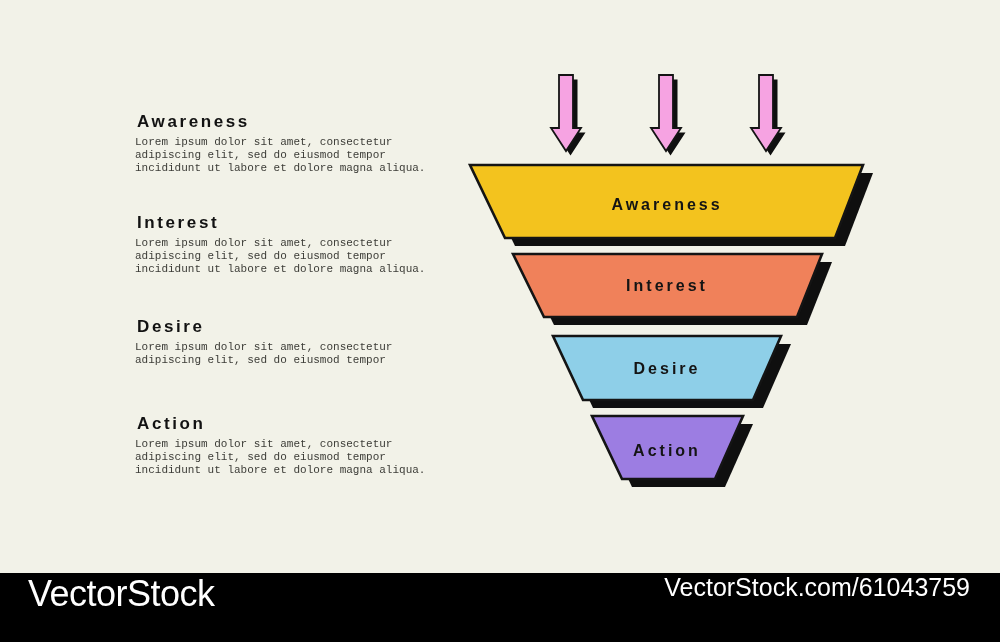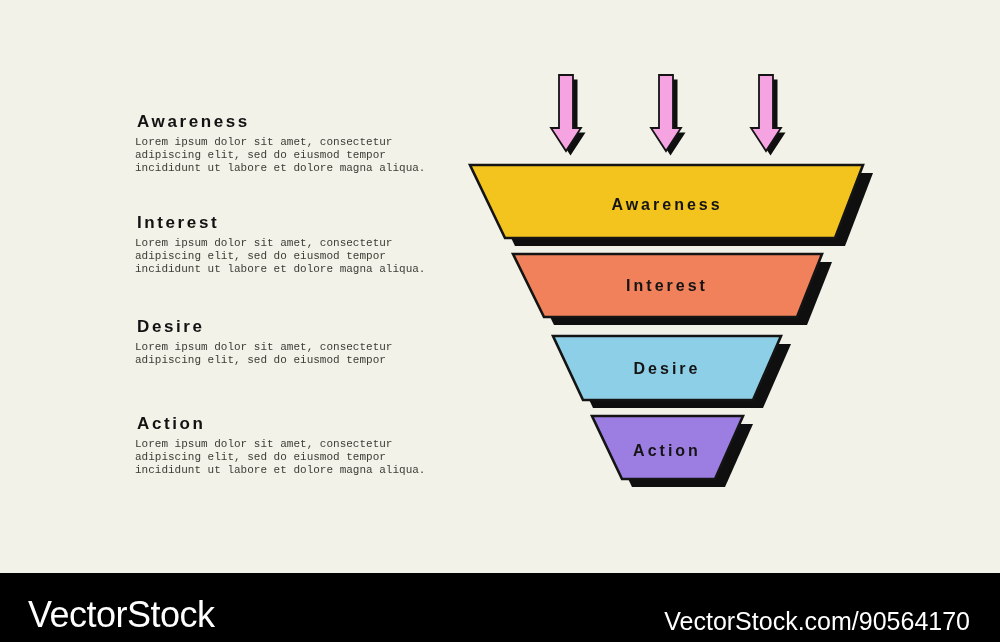--- a/index.html
+++ b/index.html
@@ -46,21 +46,21 @@
     fill: #141414;
   }
 
   
   .watermark-bar {
     position: absolute;
     left: 0; top: 573px;
     width: 1000px; height: 69px;
     background: #000000;
     display: flex;
-    align-items: flex-end;
+    align-items: flex-start;
     justify-content: space-between;
     padding: 0 30px 6px 28px;
   }
   .brand {
     color: #ffffff;
     font-size: 36px;
     font-weight: 400;
     letter-spacing: -0.5px;
   }
   .reference {
@@ -145,14 +145,14 @@
 
   <g>
     <polygon class="layer-shadow" points="152,356 303,356 275,419 182,419" transform="translate(10,8)"></polygon>
     <polygon class="layer" points="152,356 303,356 275,419 182,419" fill="#9c7de2"></polygon>
     <text class="layer-label" x="227" y="396" text-anchor="middle">Action</text>
   </g>
 </svg>
 
 <div class="watermark-bar">
   <div class="brand">VectorStock</div>
-  <div class="reference">VectorStock.com/90564170</div>
+  <div class="reference">VectorStock.com/61043759</div>
 </div>
 
 </body></html>

